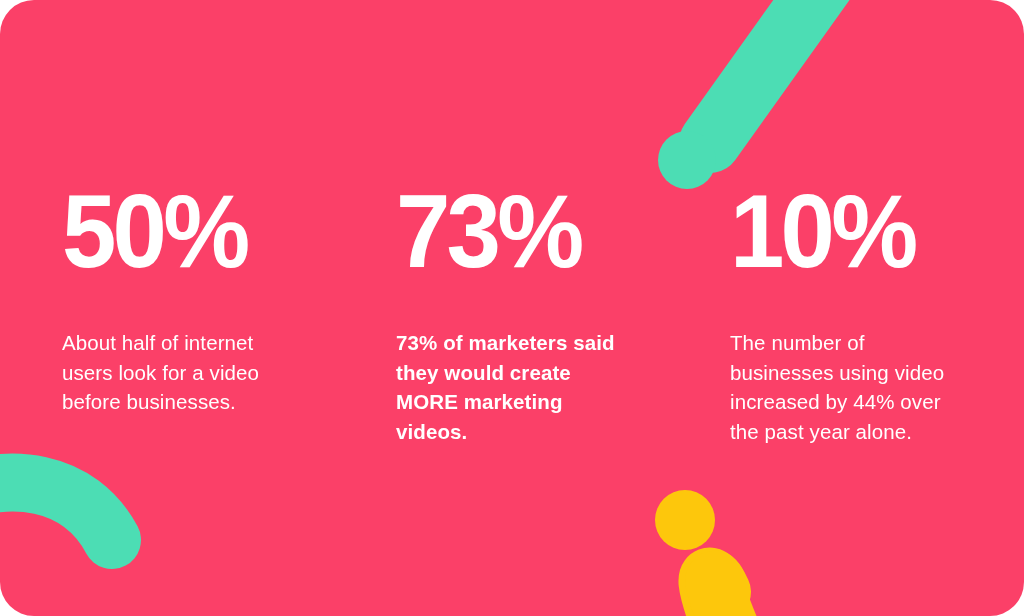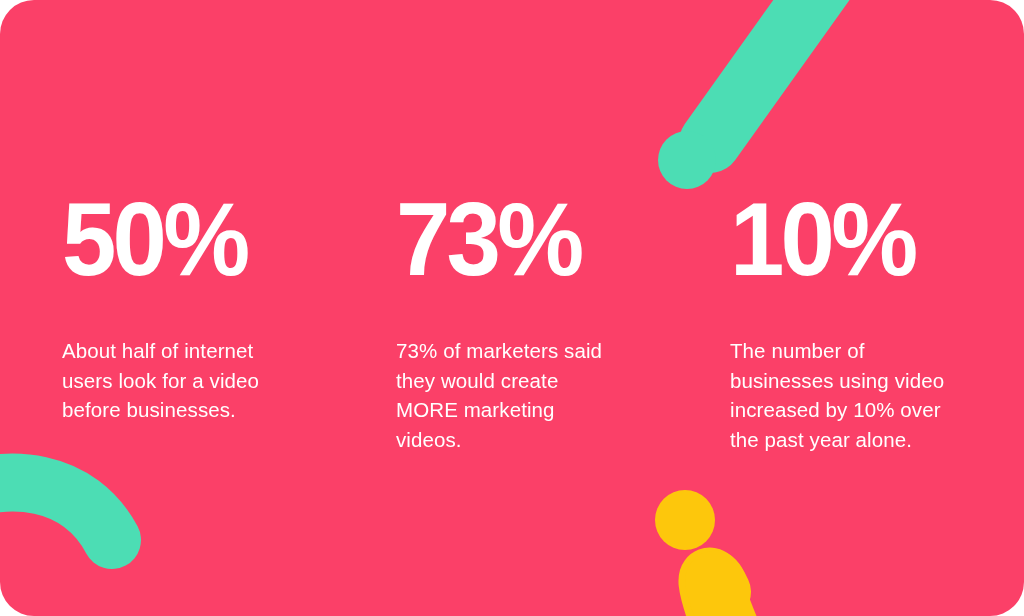--- a/index.html
+++ b/index.html
@@ -36,21 +36,21 @@
     top: 0;
     left: 0;
     width: 1024px;
     height: 616px;
     display: block;
   }
 
   
   .stats {
     position: absolute;
-    top: 16px;
+    top: 8px;
     left: 0;
     width: 1024px;
     height: 492px;
     z-index: 3;
   }
 
   .stat {
     position: absolute;
     top: 170px;
   }
@@ -75,21 +75,21 @@
     color: #ffffff;
     font-family: "Liberation Sans", sans-serif;
     font-size: 20.5px;
     font-weight: normal;
     line-height: 1.44;
     margin: 0;
     padding-top: 44px;
     letter-spacing: 0.1px;
   }
   .stat-1 .stat-desc { width: 232px; }
-  .stat-2 .stat-desc { width: 226px; }
+  .stat-2 .stat-desc { width: 226px; font-weight: bold; }
   .stat-3 .stat-desc { width: 232px; }
 </style>
 </head>
 <body>
 
 <div class="card">
 
   <div class="decor">
     <svg viewBox="0 0 1024 616" xmlns="http://www.w3.org/2000/svg">
 
@@ -120,18 +120,18 @@
       <p class="stat-desc">About half of internet users look for a video before businesses.</p>
     </div>
 
     <div class="stat stat-2">
       <p class="stat-value">73%</p>
       <p class="stat-desc">73% of marketers said they would create MORE marketing videos.</p>
     </div>
 
     <div class="stat stat-3">
       <p class="stat-value">10%</p>
-      <p class="stat-desc">The number of businesses using video increased by 10% over the past year alone.</p>
+      <p class="stat-desc">The number of businesses using video increased by 44% over the past year alone.</p>
     </div>
 
   </div>
 
 </div>
 
 </body></html>

